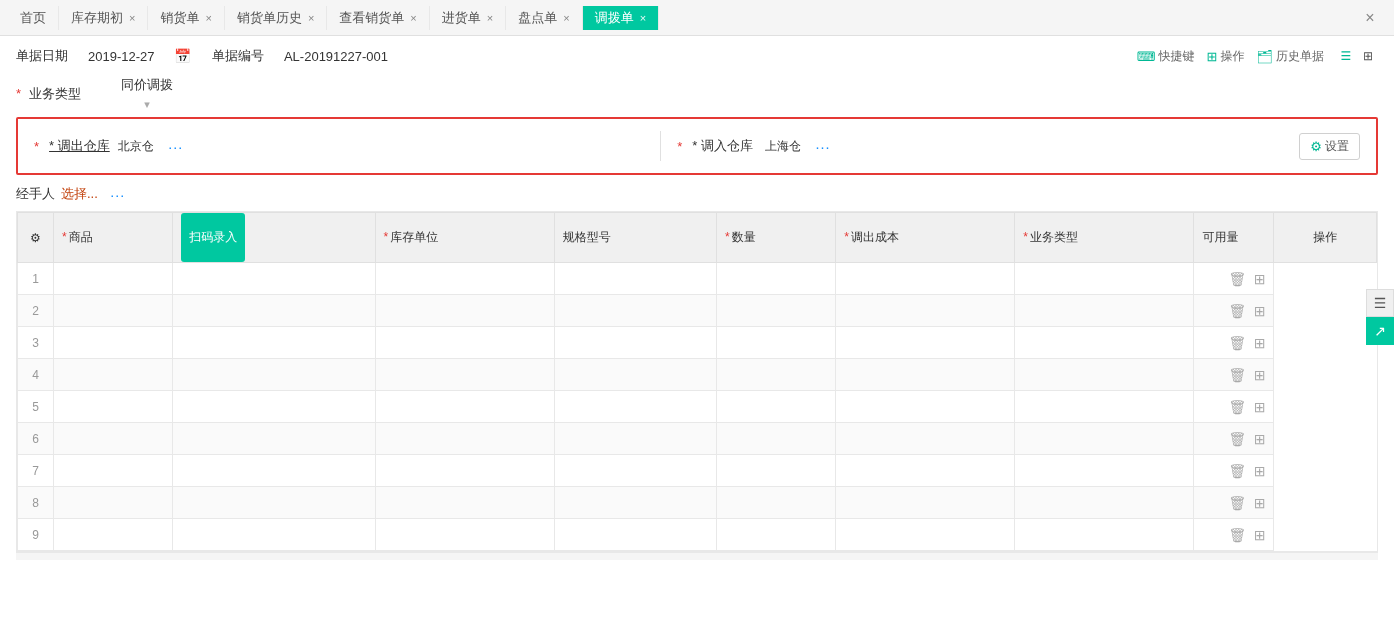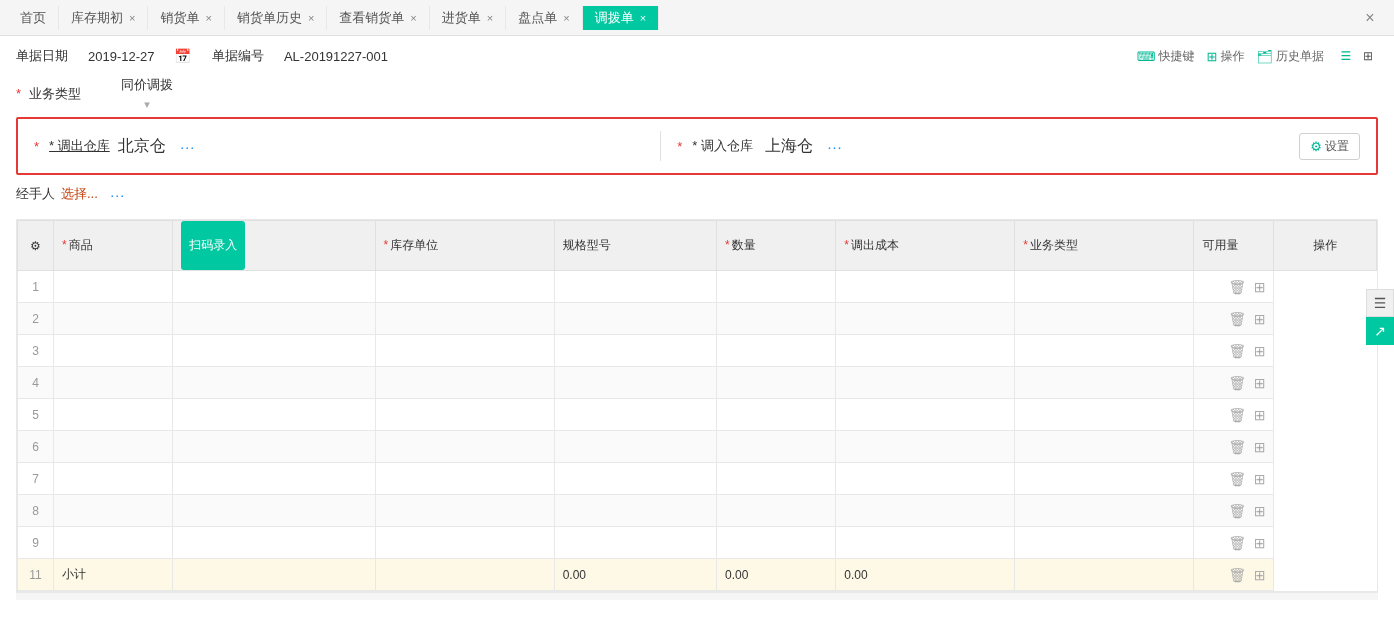--- a/index.html
+++ b/index.html
@@ -152,21 +152,21 @@
     .required-star {
       color: #e53935;
       margin-right: 2px;
     }
     .warehouse-label {
       color: #333;
       font-size: 13px;
     }
     .warehouse-value {
       color: #333;
-      font-size: 16px;
+      font-size: 12px;
     }
     .more-btn {
       color: #1890ff;
       cursor: pointer;
       font-size: 13px;
       margin-left: auto;
     }
     .settings-btn {
       display: flex;
       align-items: center;
@@ -423,21 +423,21 @@
       <span class="warehouse-label" style="margin-right:4px;">* 调入仓库</span>
       <span class="warehouse-value">上海仓</span>
       <span class="more-btn three-dots">···</span>
     </div>
     <div class="settings-btn">
       <span class="settings-icon">⚙</span>
       <span>设置</span>
     </div>
   </div>
 
-  <div class="form-row" style="margin-bottom: 16px;">
+  <div class="form-row" style="margin-bottom: 8px;">
     <div class="form-field">
       <span class="field-label">经手人</span>
       <span class="person-select">选择...</span>
       <span class="three-dots">···</span>
     </div>
   </div>
 
   <div class="table-container">
     <table>
       <thead>
@@ -586,34 +586,20 @@
       <td></td>
       <td></td>
       <td></td>
       <td></td>
       <td></td>
       <td class="ops">
         <span class="op-icon">🗑</span>
         <span class="op-icon">⊞</span>
       </td>
     </tr>
-          <tr class="subtotal-row">
-      <td class="row-num">11</td>
-      <td>小计</td>
-      <td></td>
-      <td></td>
-      <td>0.00</td>
-      <td>0.00</td>
-      <td>0.00</td>
-      <td></td>
-      <td class="ops">
-        <span class="op-icon">🗑</span>
-        <span class="op-icon">⊞</span>
-      </td>
-    </tr>
         </tbody>
     </table>
   </div>
 
   <div class="scroll-area"></div>
 </div>
 
 <div class="right-float-btns">
   <div class="float-btn">☰</div>
   <div class="float-btn green">↗</div>

